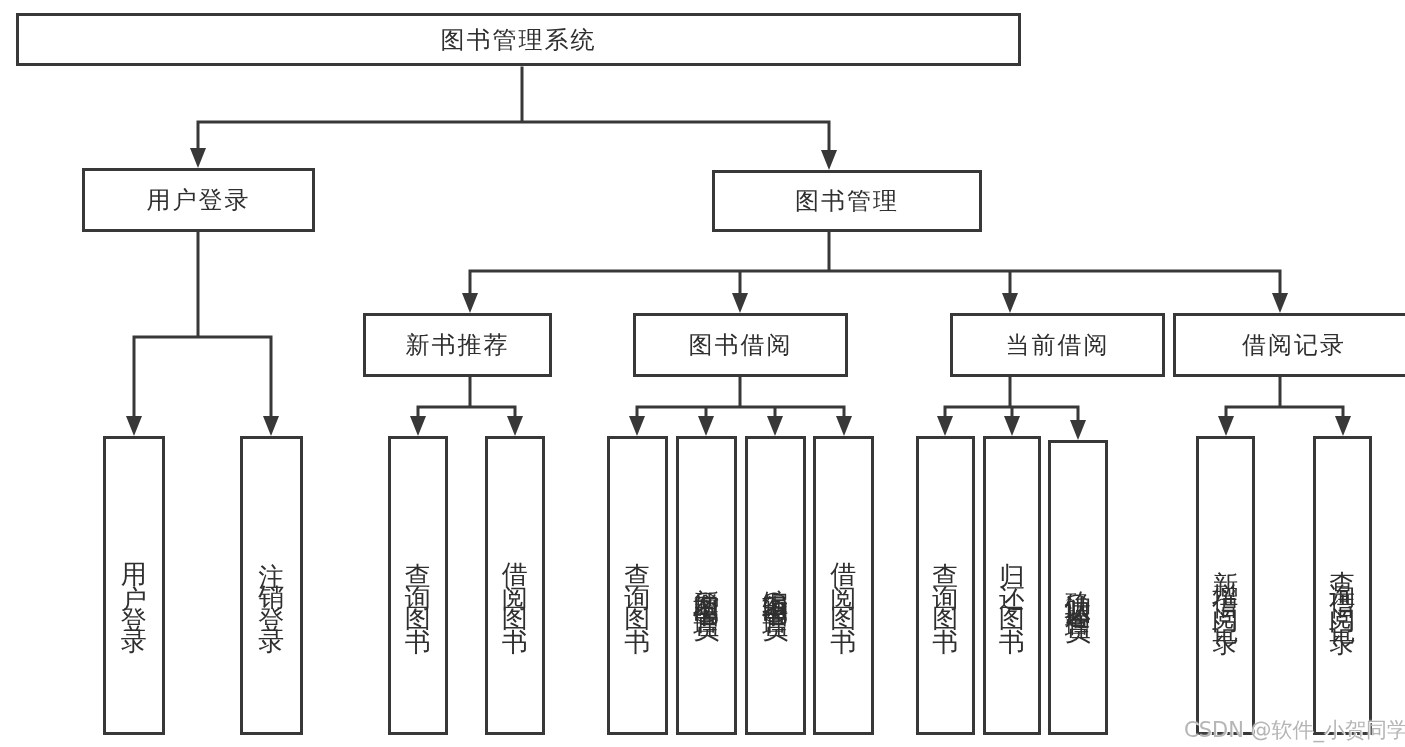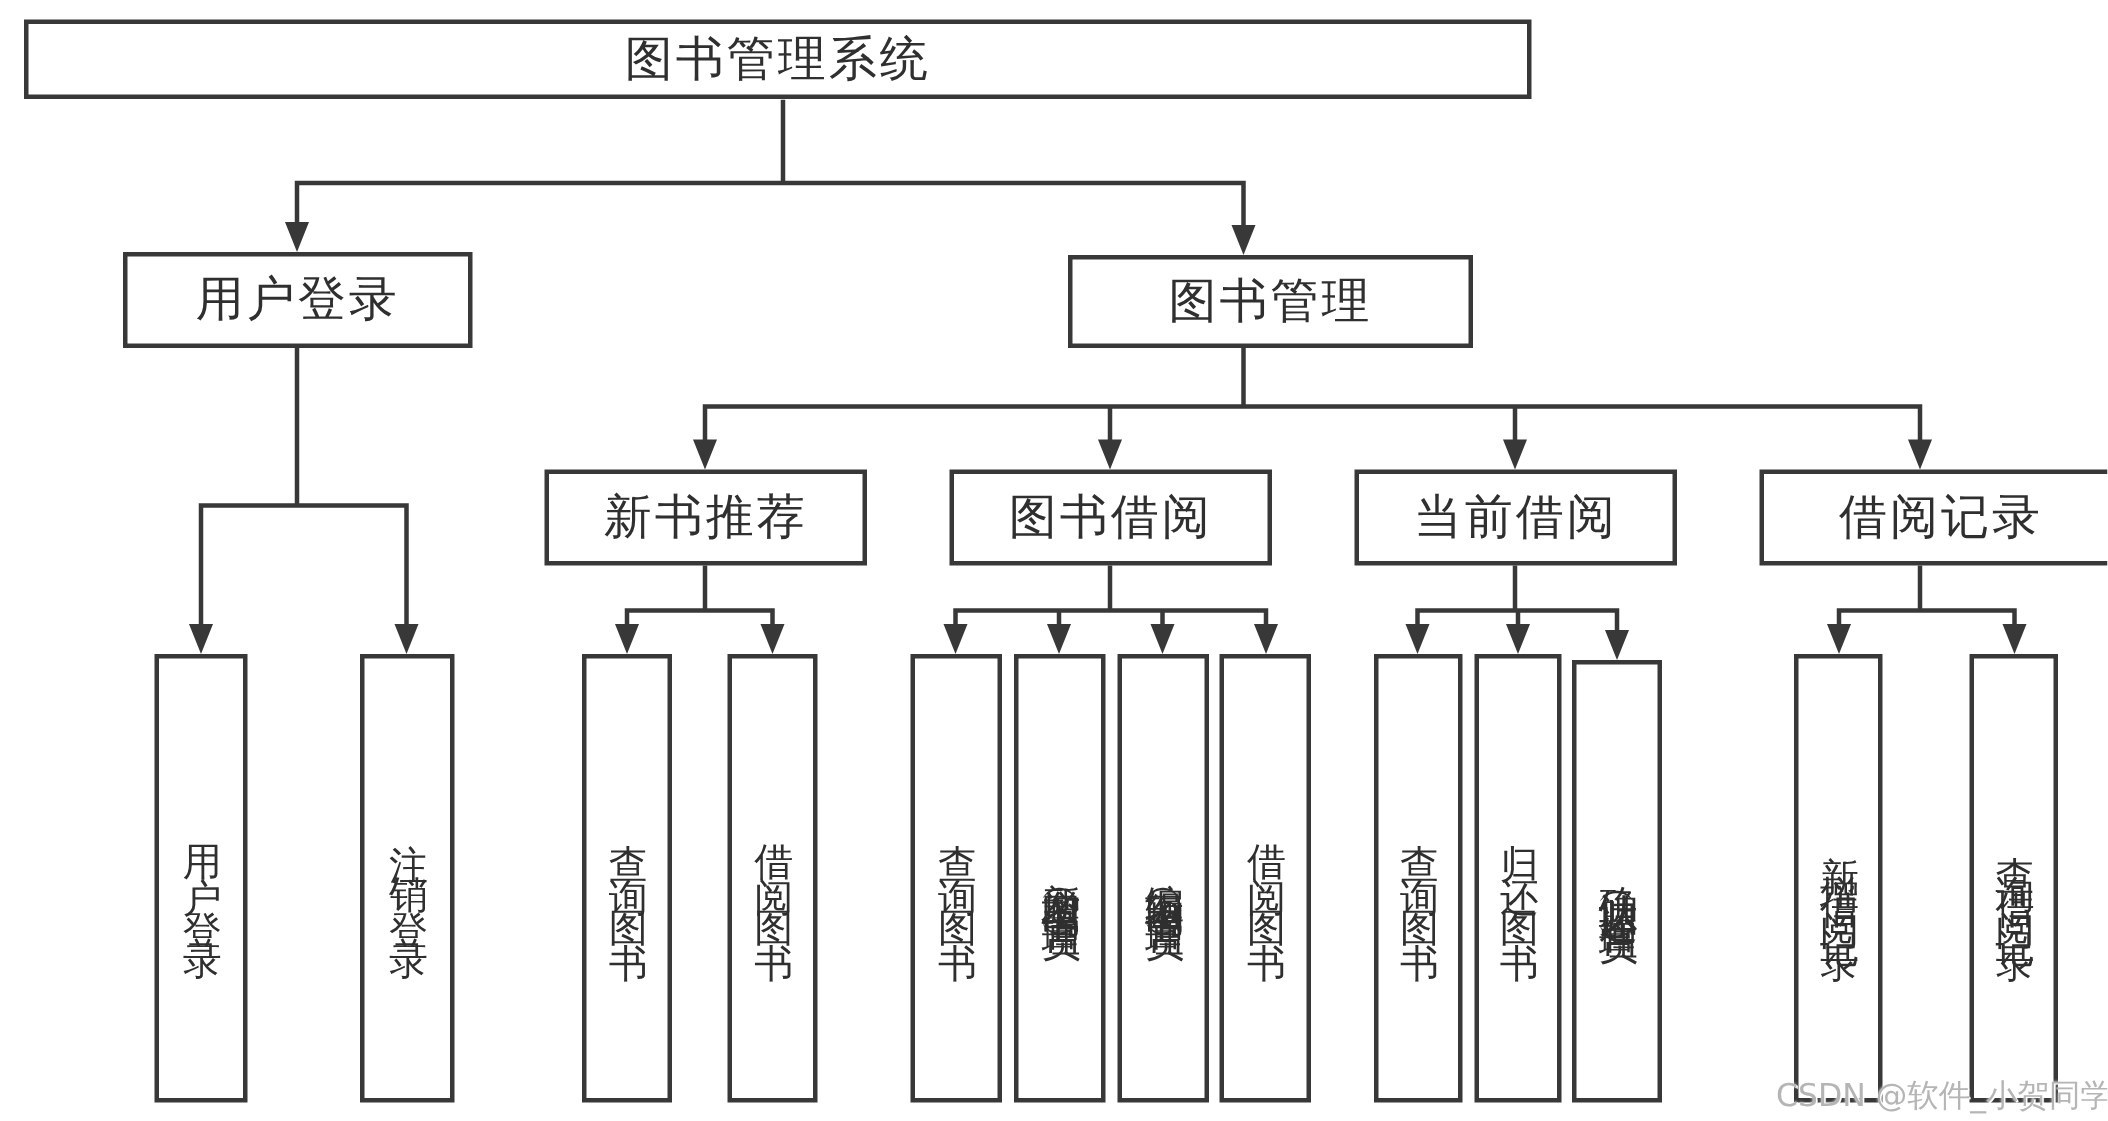--- a/index.html
+++ b/index.html
@@ -18,21 +18,21 @@
     width: 1405px; height: 747px;
     pointer-events: none;
   }
   .hbox {
     position: absolute;
     background: #ffffff;
     border: 3px solid #383838;
     display: flex;
     align-items: center;
     justify-content: center;
-    font-size: 32px;
+    font-size: 24px;
     letter-spacing: 2px;
     box-sizing: border-box;
     white-space: nowrap;
   }
   .vbox {
     position: absolute;
     background: #ffffff;
     border: 3px solid #383838;
     display: flex;
     align-items: center;
@@ -109,27 +109,27 @@
     <span>图书管理系统</span>
   </div>
 
   <div class="hbox" style="left:82px; top:168px; width:233px; height:64px;">
     <span>用户登录</span>
   </div>
   <div class="hbox" style="left:712px; top:170px; width:270px; height:62px;">
     <span>图书管理</span>
   </div>
 
-  <div class="hbox" style="left:363px; top:313px; width:215px; height:64px;">
+  <div class="hbox" style="left:363px; top:313px; width:189px; height:64px;">
     <span>新书推荐</span>
   </div>
   <div class="hbox" style="left:633px; top:313px; width:215px; height:64px;">
     <span>图书借阅</span>
   </div>
-  <div class="hbox" style="left:903px; top:313px; width:215px; height:64px;">
+  <div class="hbox" style="left:950px; top:313px; width:215px; height:64px;">
     <span>当前借阅</span>
   </div>
   <div class="hbox" style="left:1173px; top:313px; width:242px; height:64px;">
     <span>借阅记录</span>
   </div>
 
   <div class="vbox ls4" style="left:103px; top:436px; width:62px; height:299px;">
     <span class="vtext">用户登录</span>
   </div>
   <div class="vbox ls4" style="left:240px; top:436px; width:63px; height:299px;">

